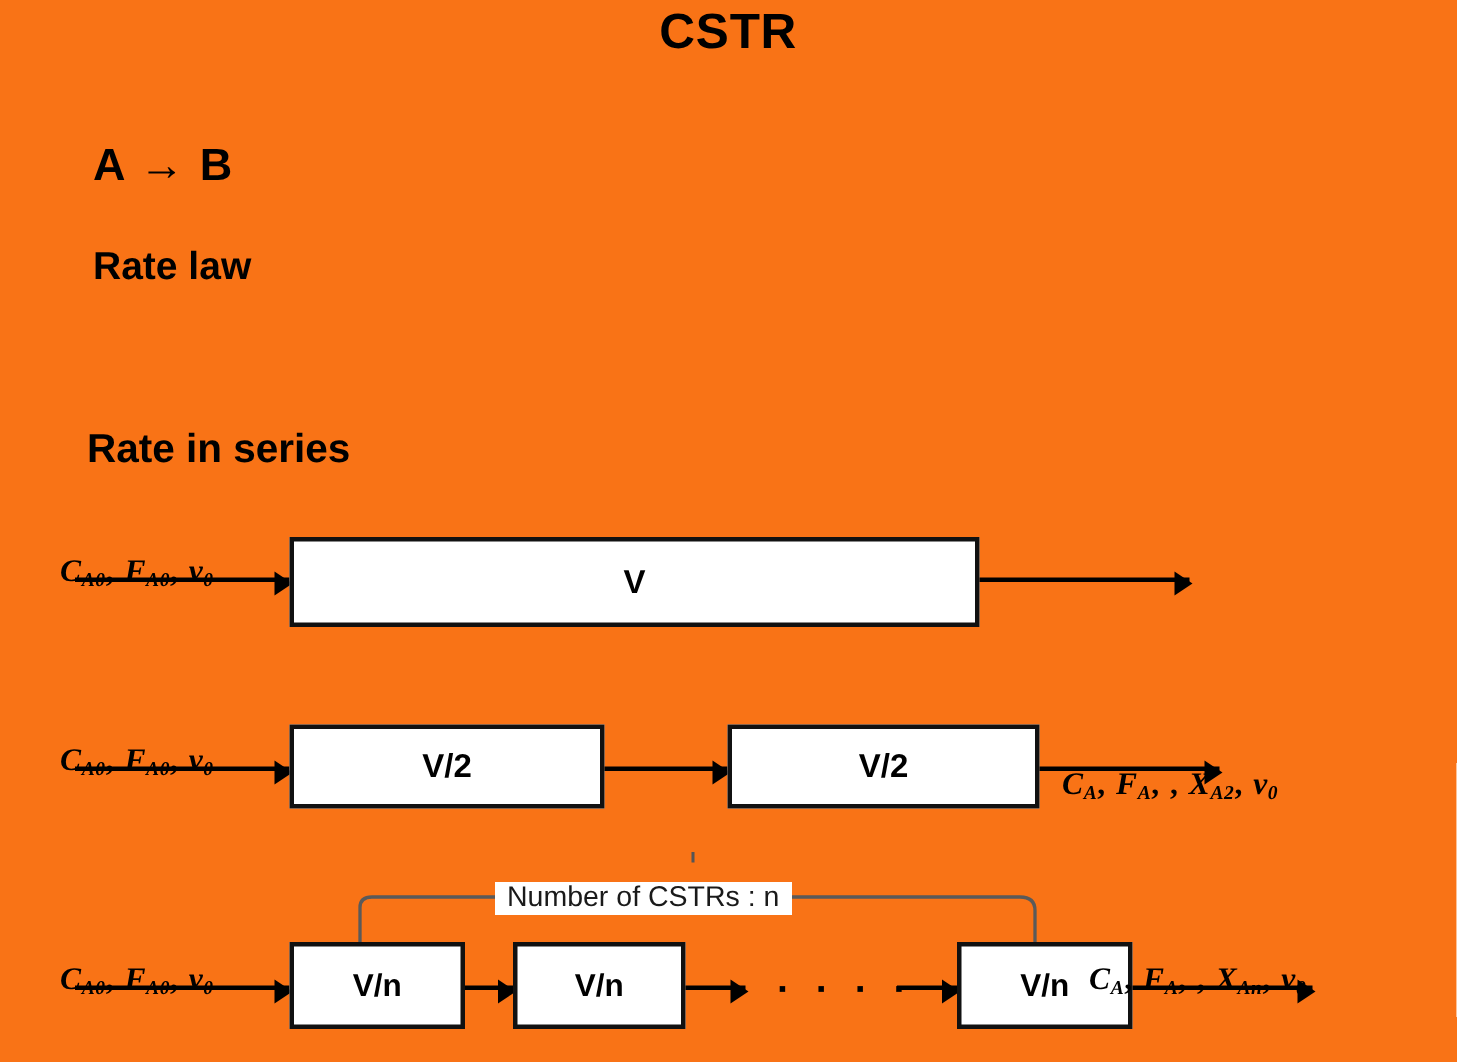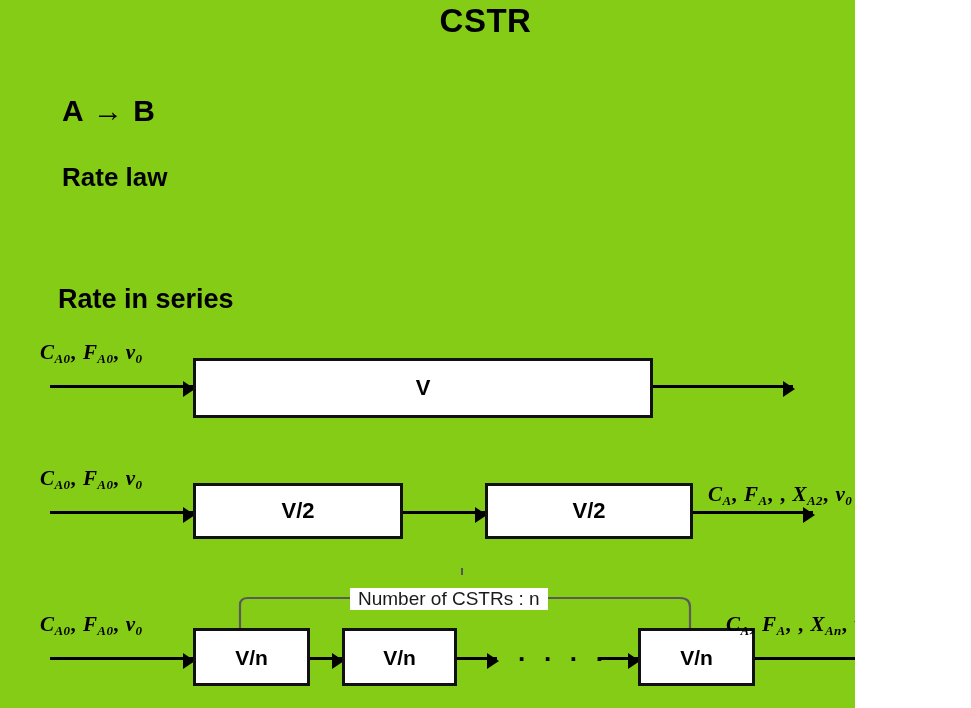--- a/index.html
+++ b/index.html
@@ -2,23 +2,23 @@
 <html><head>
 <meta charset="utf-8">
 <style>
   html, body {
     margin: 0;
     padding: 0;
     background: #ffffff;
   }
   #page {
     position: relative;
-    width: 855px;
+    width: 971px;
     height: 708px;
-    background: #84cc16;
+    background: #f97316;
     overflow: hidden;
     font-family: "Liberation Sans", sans-serif;
     color: #000000;
   }
 
   
   .title {
     position: absolute;
     left: 0; top: 2px;
     width: 971px;
@@ -64,20 +64,21 @@
 
   
   .stream-label {
     position: absolute;
     font-family: "Liberation Serif", serif;
     font-size: 21px;
     font-weight: bold;
     font-style: italic;
     white-space: nowrap;
     letter-spacing: 0.4px;
+    margin-top: 28px;
   }
   .stream-label sub {
     font-size: 0.62em;
     vertical-align: -0.28em;
     font-style: italic;
   }
   .stream-label .comma {
     font-style: normal;
     letter-spacing: 1px;
   }
@@ -190,21 +191,21 @@
   <div class="stream-label" style="left:708px; top:482px;">
     <span>C</span><sub>A</sub><span class="comma">,&nbsp;</span><span>F</span><sub>A</sub><span class="comma">,&nbsp;,&nbsp;</span><span>X</span><sub>A2</sub><span class="comma">,&nbsp;</span><span>v</span><sub>0</sub>
   </div>
 
   <div class="tick-mark" style="left:461px; top:568px;"></div>
 
   <svg class="bracket-svg" width="971" height="708">
     <path d="M 240,629 L 240,605 Q 240,598 248,598 L 680,598 Q 690,598 690,607 L 690,629" fill="none" stroke="#5a5a5a" stroke-width="2.2" stroke-linecap="round"></path>
   </svg>
 
-  <div class="bracket-label" style="left:350px; top:588px;">Number of CSTRs : n</div>
+  <div class="bracket-label" style="left:330px; top:588px;">Number of CSTRs : n</div>
 
   <div class="stream-label" style="left:40px; top:612px;">
     <span>C</span><sub>A0</sub><span class="comma">,&nbsp;</span><span>F</span><sub>A0</sub><span class="comma">,&nbsp;</span><span>v</span><sub>0</sub>
   </div>
 
   <div class="arrow" style="left:50px; top:657px; width:143px;"></div>
 
   <div class="reactor" style="left:193px; top:628px; width:117px; height:58px; font-size:21px;">
     <span class="vlabel">V/n</span>
   </div>

